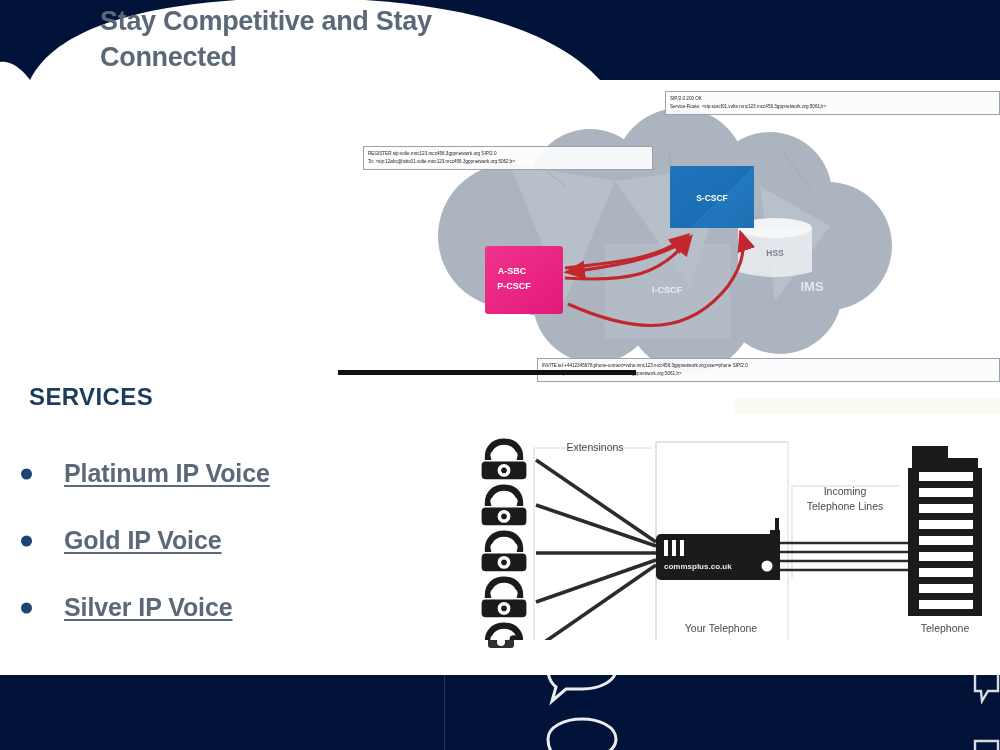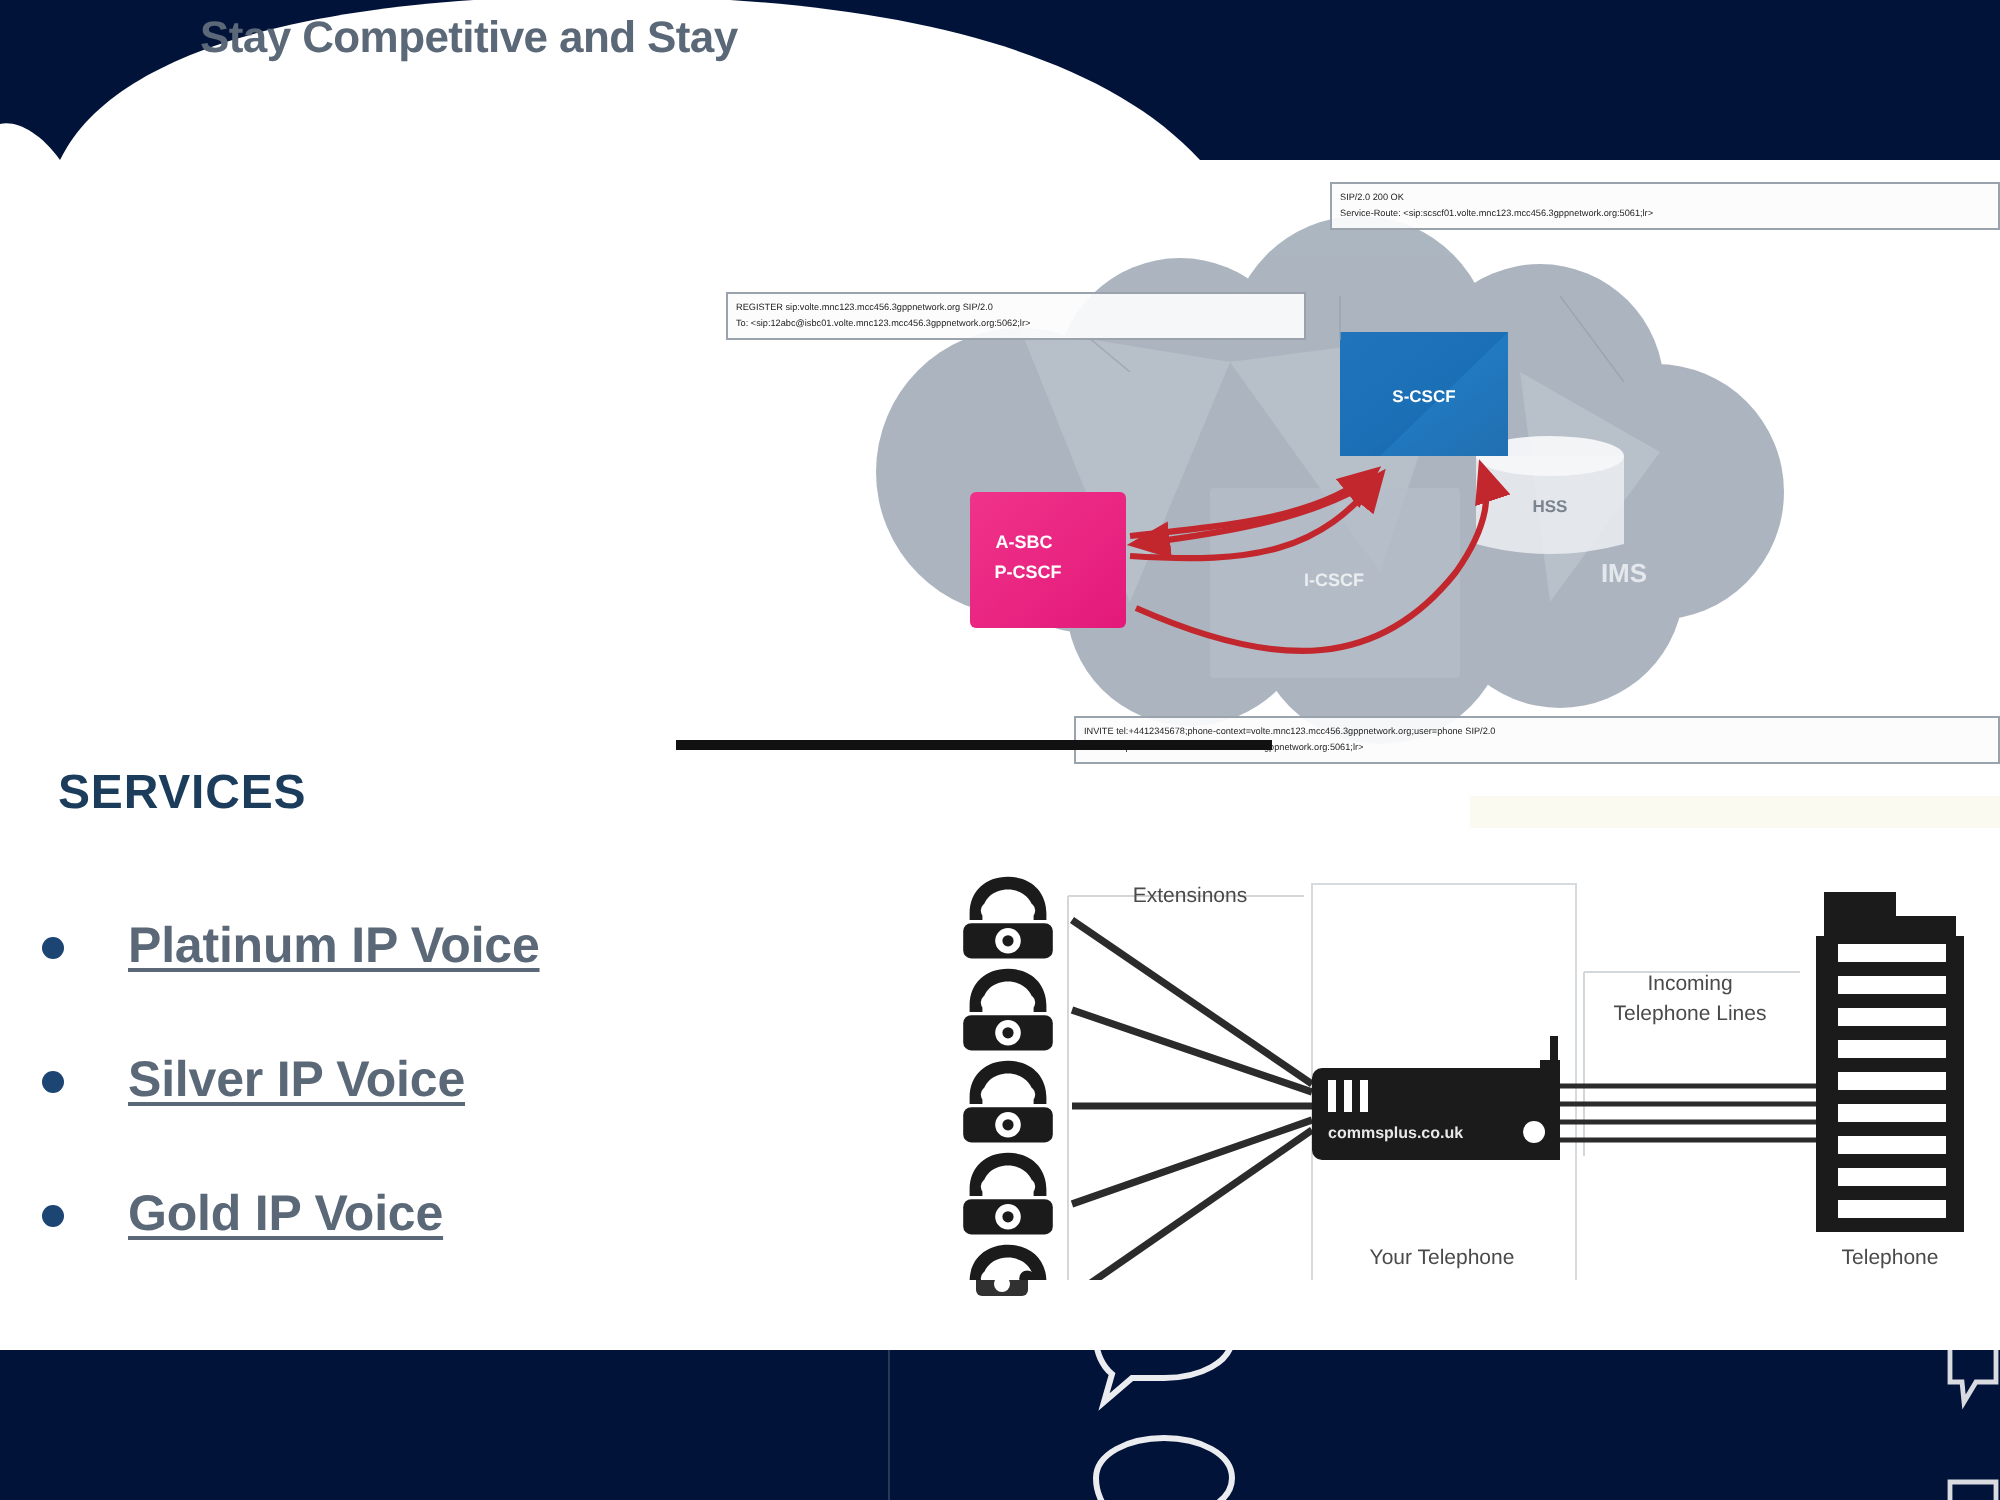--- a/index.html
+++ b/index.html
@@ -24,21 +24,21 @@
     z-index: 2;
   }
   .top-band svg { display: block; width: 100%; height: 100%; }
 
   
   .deck-title {
     position: absolute;
     left: 100px; top: 4px;
     width: 430px;
     z-index: 6;
-    font-size: 22px;
+    font-size: 27px;
     font-weight: 700;
     line-height: 1.32;
     color: #5b6878;
     letter-spacing: -0.3px;
   }
 
   
   .services-heading {
     position: absolute;
     left: 29px; top: 383px;
@@ -167,20 +167,21 @@
   <div class="top-band">
     <svg viewBox="0 0 1000 80" preserveAspectRatio="none" aria-hidden="true">
       <rect x="0" y="0" width="1000" height="80" fill="#021339"></rect>
       <path d="M 30,80 C 60,18 180,-2 300,-2 C 430,-2 545,20 600,80 Z" fill="#ffffff"></path>
       <path d="M 0,80 L 0,62 C 8,60 20,66 30,80 Z" fill="#ffffff"></path>
     </svg>
   </div>
 
   <div class="deck-title">
     <div>Stay Competitive and Stay</div>
+    <div>Connected</div>
   </div>
 
   <div class="cream-band"></div>
 
   <div class="ims-wrap">
     <svg width="640" height="305" viewBox="0 0 640 305" aria-hidden="true">
       <defs>
         <linearGradient id="blueGrad" x1="0" y1="0" x2="1" y2="1">
           <stop offset="0%" stop-color="#1f74bb"></stop>
           <stop offset="55%" stop-color="#1b6fb5"></stop>
@@ -272,25 +273,25 @@
 
   <div class="services-heading">SERVICES</div>
 
   <ul class="services-list">
     <li>
       <span class="bullet"></span>
       <span class="svc-label">Platinum IP Voice</span>
     </li>
     <li>
       <span class="bullet"></span>
-      <span class="svc-label">Silver IP Voice</span>
+      <span class="svc-label">Gold IP Voice</span>
     </li>
     <li>
       <span class="bullet"></span>
-      <span class="svc-label">Gold IP Voice</span>
+      <span class="svc-label">Silver IP Voice</span>
     </li>
   </ul>
 
   <div class="pbx-wrap">
     <svg width="530" height="255" viewBox="0 0 530 255" aria-hidden="true">
 
       <g stroke="#d4d7da" stroke-width="1" fill="none">
         <path d="M64,28 L64,232"></path>
         <path d="M64,28 L182,28"></path>
         <path d="M64,232 L182,232"></path>

